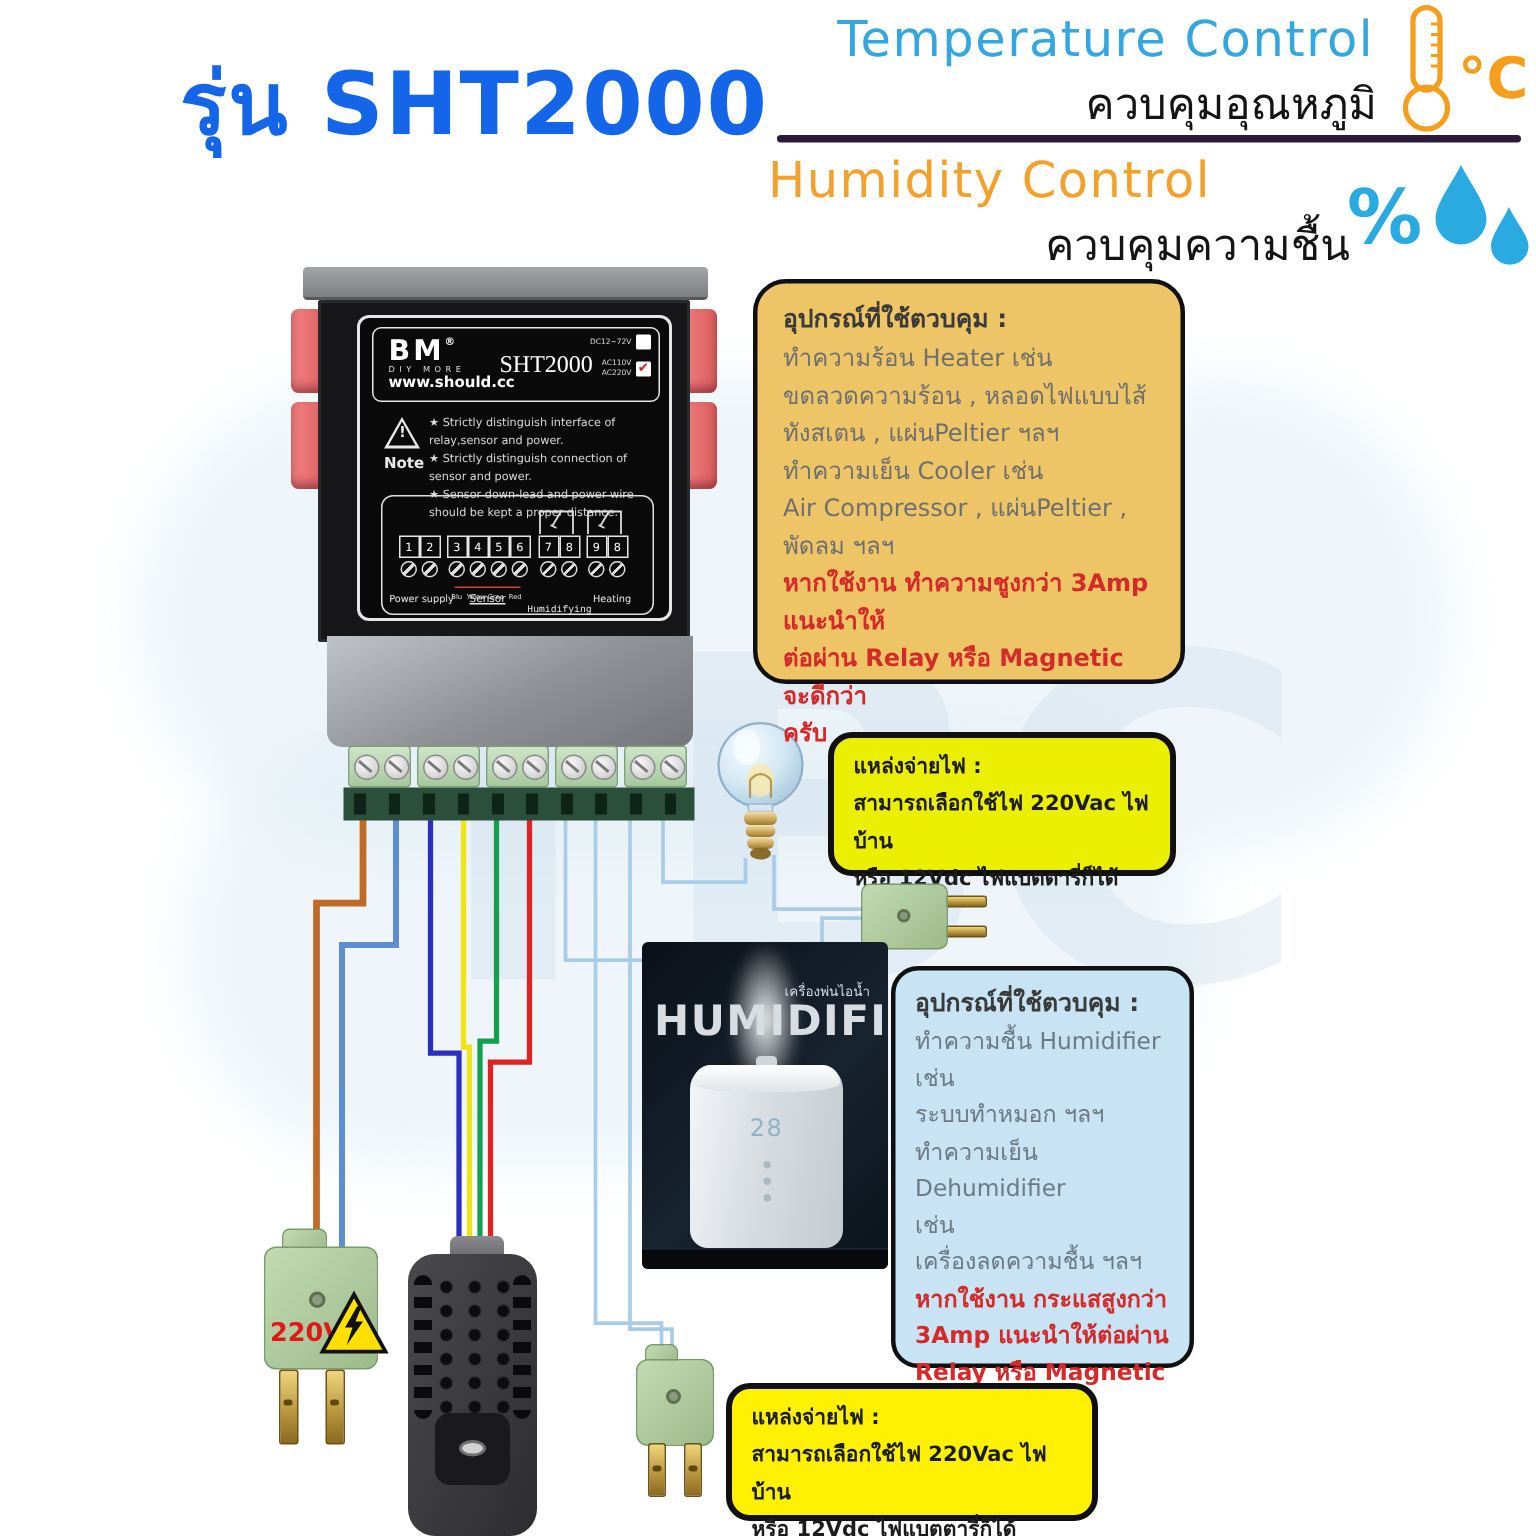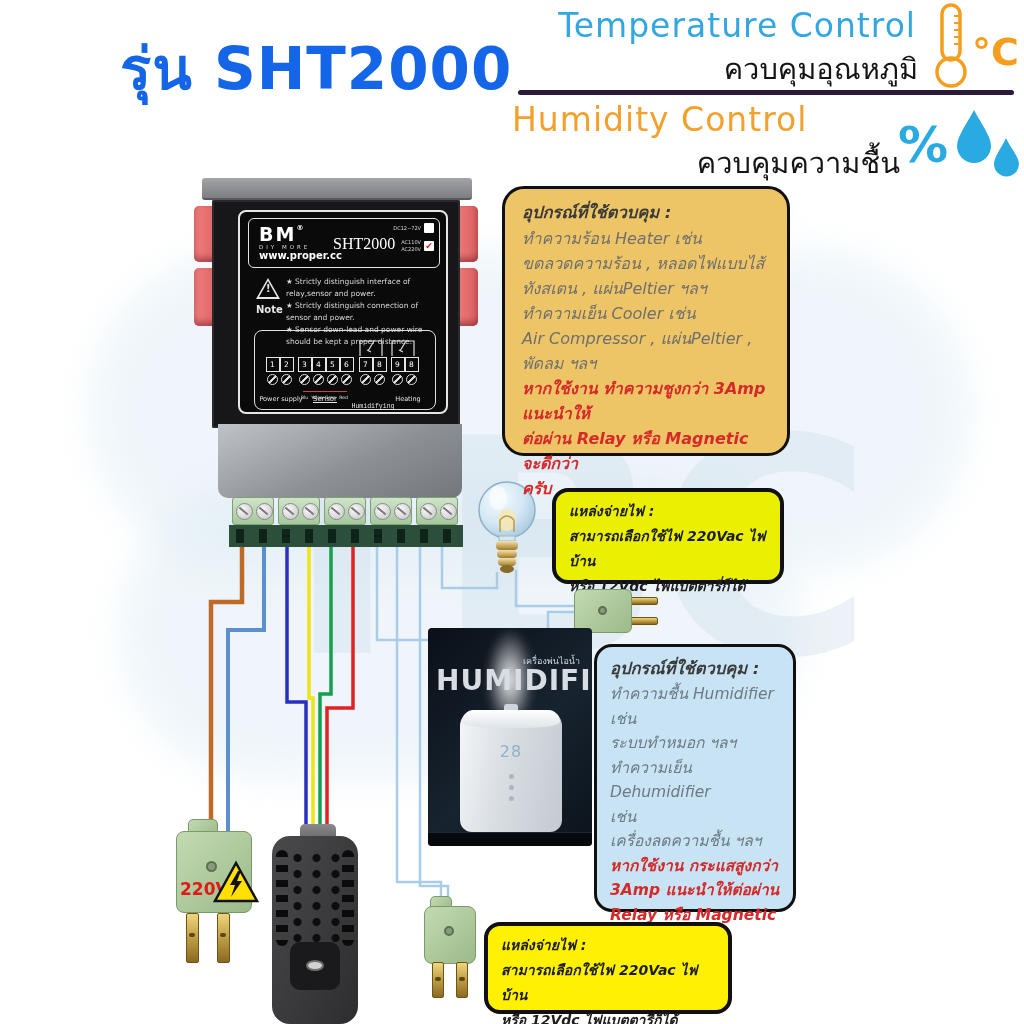--- a/index.html
+++ b/index.html
@@ -76,21 +76,21 @@
   .hum-en{color:#d7dde2;font-size:28px;letter-spacing:1px;font-weight:700;text-align:right;}
   .mist{background:radial-gradient(ellipse at 50% 60%,rgba(255,255,255,.95),rgba(255,255,255,0) 70%);
         filter:blur(4px);}
   .hum-dev{background:linear-gradient(100deg,#f4f6f8,#d8dde2 45%,#c3cad0);border-radius:16px 16px 12px 12px;}
   .hum-dev-top{background:linear-gradient(#ffffff,#dfe4e8);border-radius:14px 14px 40% 40%;}
   .hum-nozzle{background:#cfd6db;border-radius:3px 3px 0 0;}
   .hum-disp{color:#8fb3c4;font-size:16px;letter-spacing:1px;text-align:center;}
   .hum-dot{width:5px;height:5px;border-radius:50%;background:#aab8c1;margin:6px auto 0;}
   .hum-shelf{background:#07090d;border-top:1px solid #1c2836;}
   
-  .infobox{border:3px solid #101010;box-sizing:border-box;font-style:italic;}
+  .infobox{border:3px solid #101010;box-sizing:border-box;}
   .heater-box{background:#eec566;border-radius:22px;padding:11px 17px;}
   .heater-box .bl{font-size:16px;line-height:25px;color:#6f6f6f;}
   .box-title{font-size:16.5px;line-height:26px;color:#3a3a3a;font-weight:bold;}
   .warn-l{font-size:16px;line-height:25px;color:#d42a2a;font-weight:bold;}
   .yellow-box1{background:#ebef02;border-radius:16px;border-width:4px;padding:7px 13px;}
   .yellow-box2{background:#fff101;border-radius:16px;border-width:4px;padding:7px 13px;}
   .ybl{font-size:14px;line-height:25px;color:#1c1c1c;font-weight:bold;}
   .hum-box{background:#c8e3f4;border-radius:18px;padding:9px 13px;}
   .hum-box .bl{font-size:15.5px;line-height:24.5px;color:#6b7a85;}
 </style>
@@ -141,21 +141,21 @@
   <div class="abs dev-clip" style="left:194px;top:268px;width:26px;height:58px;"></div>
   <div class="abs dev-clip" style="left:452px;top:206px;width:26px;height:56px;"></div>
   <div class="abs dev-clip" style="left:452px;top:268px;width:26px;height:58px;"></div>
   <div class="abs dev-panel" style="left:212px;top:200px;width:248px;height:228px;"></div>
 
   <div class="abs dev-label" style="left:238px;top:210px;width:210px;height:204px;">
     <div class="abs label-top" style="left:8px;top:6px;width:192px;height:50px;">
       <div class="abs" style="left:10px;top:6px;">
         <div class="brand"><span>BM</span><span class="reg">®</span></div>
         <div class="brand-sub">DIY MORE</div>
-        <div class="site">www.proper.cc</div>
+        <div class="site">www.should.cc</div>
       </div>
       <div class="abs model" style="left:84px;top:16px;">SHT2000</div>
       <div class="abs" style="right:5px;top:4px;width:48px;">
         <div class="opt-row">
             <span>DC12~72V</span>
             <span class="chk"></span>
           </div>
         <div class="opt-row" style="margin-top:6px;">
           <span><span>AC110V</span><br><span>AC220V</span></span>
           <span class="chk">✔</span>

